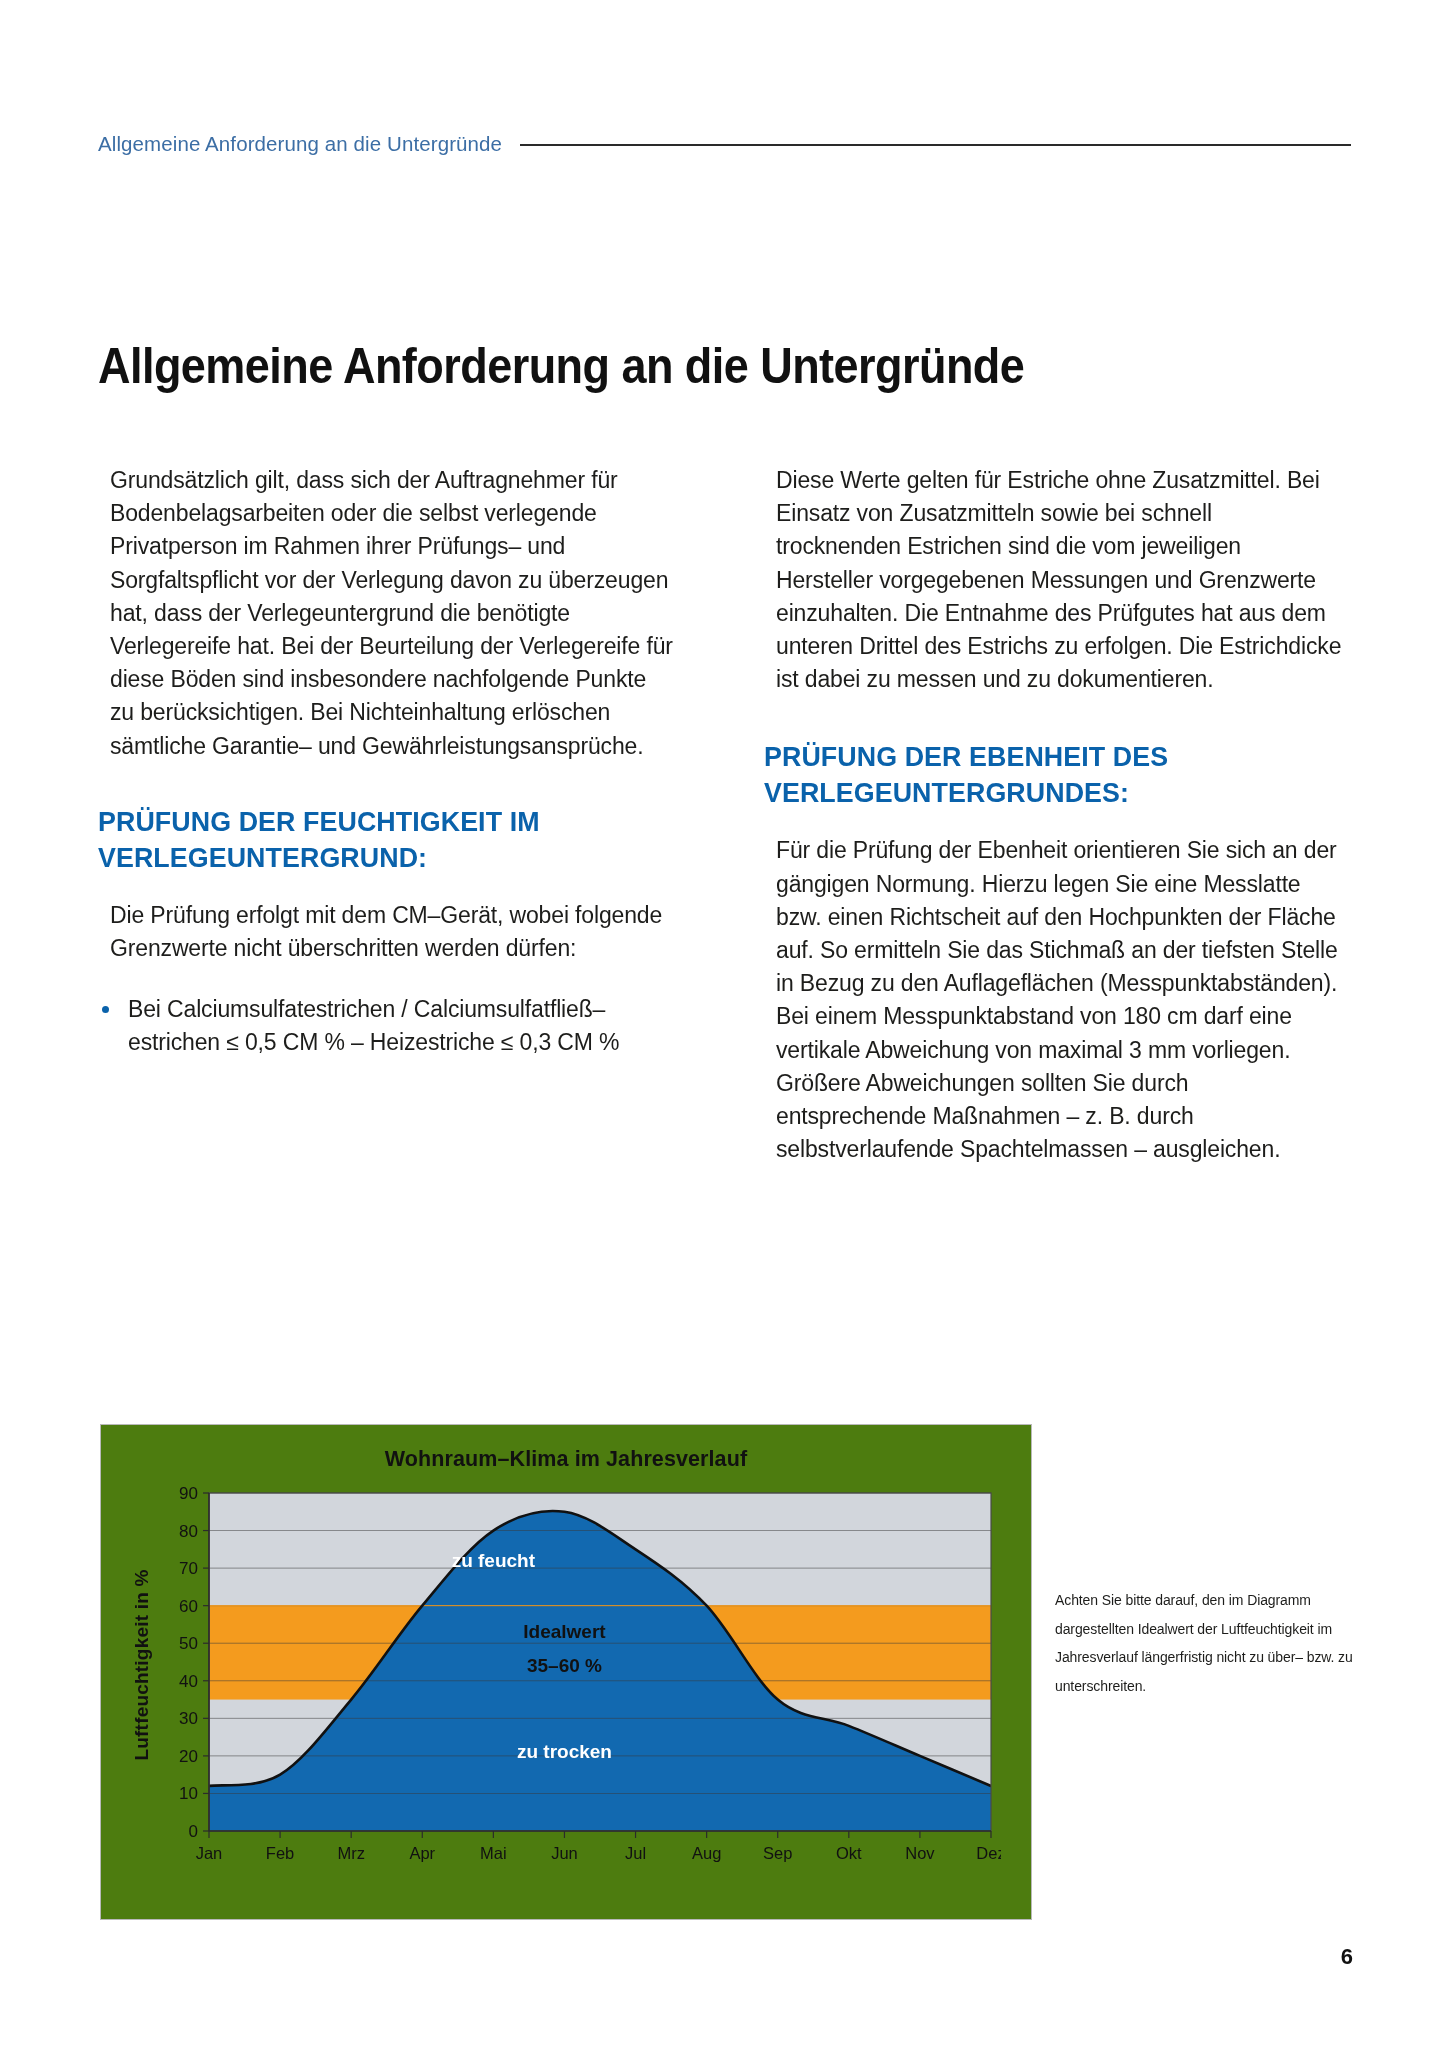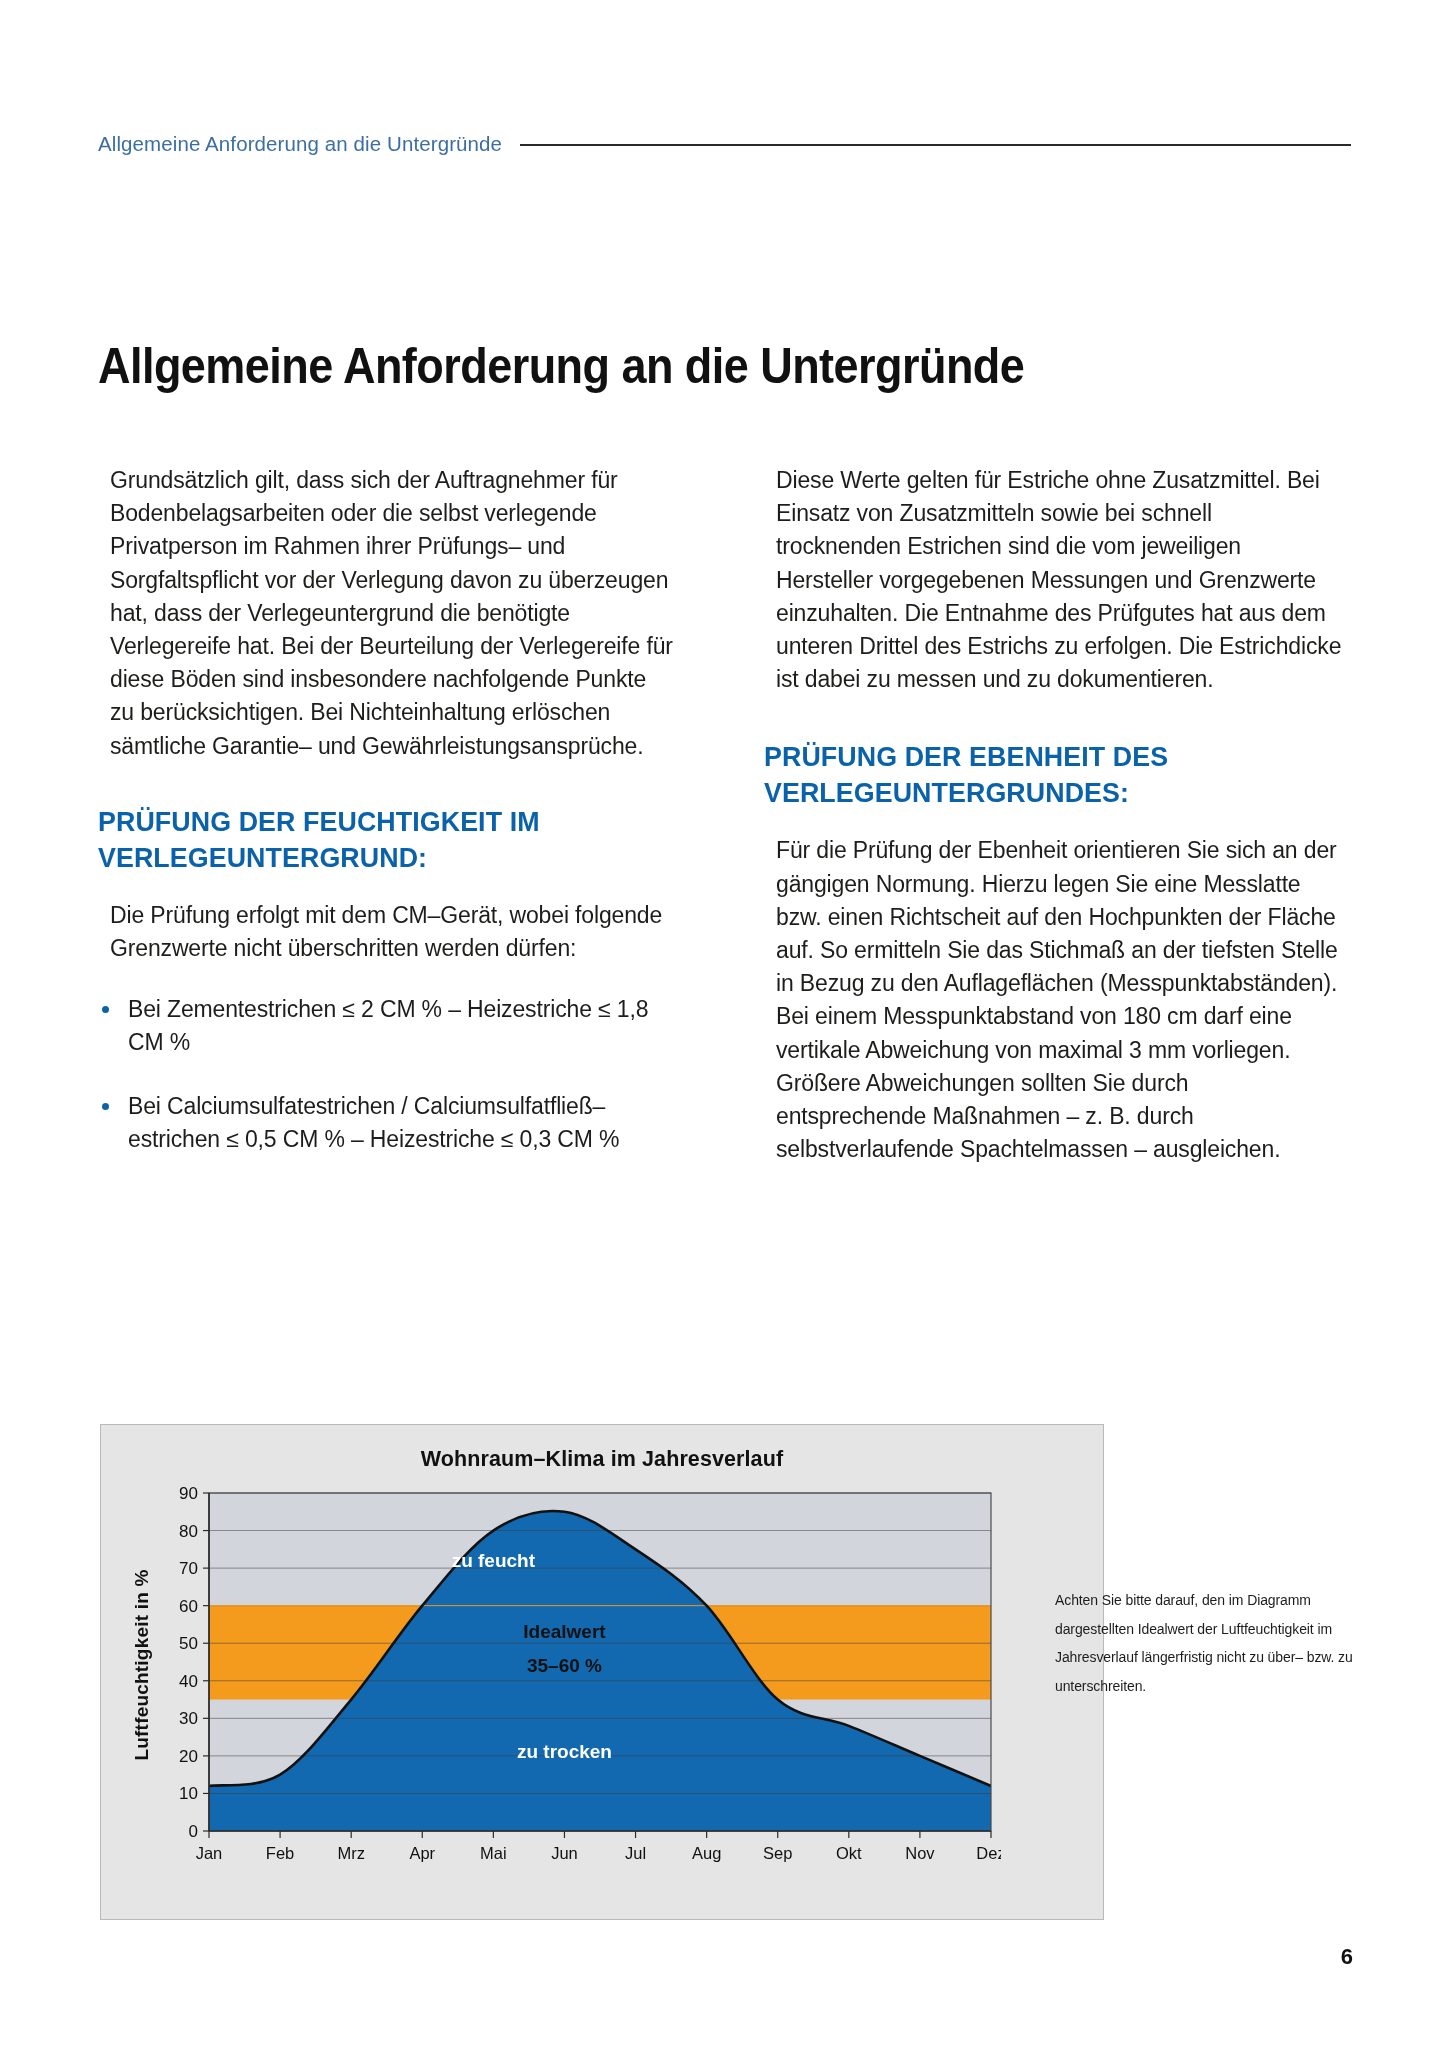--- a/index.html
+++ b/index.html
@@ -121,23 +121,23 @@
     height: 7px;
     border-radius: 50%;
     background: #0a62ab;
   }
 
   
   .chart-panel {
     position: absolute;
     left: 100px;
     top: 1424px;
-    width: 1004px;
+    width: 932px;
     height: 496px;
-    background: #e5e5e5;
+    background: #4d7c0f;
     border: 1.4px solid #b9b9b9;
     box-sizing: border-box;
   }
   .chart-title {
     position: absolute;
     left: 0;
     right: 0;
     top: 22px;
     text-align: center;
     font-family: "Liberation Sans Narrow", "Liberation Sans", sans-serif;
@@ -210,24 +210,20 @@
   <div class="columns">
 
     <div class="col">
       <p class="body">Grundsätzlich gilt, dass sich der Auftragnehmer für Bodenbelagsarbeiten oder die selbst verlegende Privatperson im Rahmen ihrer Prüfungs– und Sorgfaltspflicht vor der Verlegung davon zu überzeugen hat, dass der Verlegeuntergrund die benötigte Verlegereife hat. Bei der Beurteilung der Verlegereife für diese Böden sind insbesondere nachfolgende Punkte zu berücksichtigen. Bei Nichteinhaltung erlöschen sämtliche Garantie– und Gewährleistungsansprüche.</p>
 
       <h2 class="section">PRÜFUNG DER FEUCHTIGKEIT IM VERLEGEUNTERGRUND:</h2>
 
       <p class="body">Die Prüfung erfolgt mit dem CM–Gerät, wobei folgende Grenzwerte nicht überschritten werden dürfen:</p>
 
       <ul class="bullets">
-        <li>
-          <span class="dot"></span>
-          <span>Bei Zementestrichen ≤ 2 CM % – Heizestriche ≤ 1,8 CM %</span>
-        </li>
         <li>
           <span class="dot"></span>
           <span>Bei Calciumsulfatestrichen / Calciumsulfatfließ–estrichen ≤ 0,5 CM % – Heizestriche ≤ 0,3 CM %</span>
         </li>
       </ul>
     </div>
 
     <div class="col">
       <p class="body">Diese Werte gelten für Estriche ohne Zusatzmittel. Bei Einsatz von Zusatzmitteln sowie bei schnell trocknenden Estrichen sind die vom jeweiligen Hersteller vorgegebenen Messungen und Grenzwerte einzuhalten. Die Entnahme des Prüfgutes hat aus dem unteren Drittel des Estrichs zu erfolgen. Die Estrichdicke ist dabei zu messen und zu dokumentieren.</p>
 

